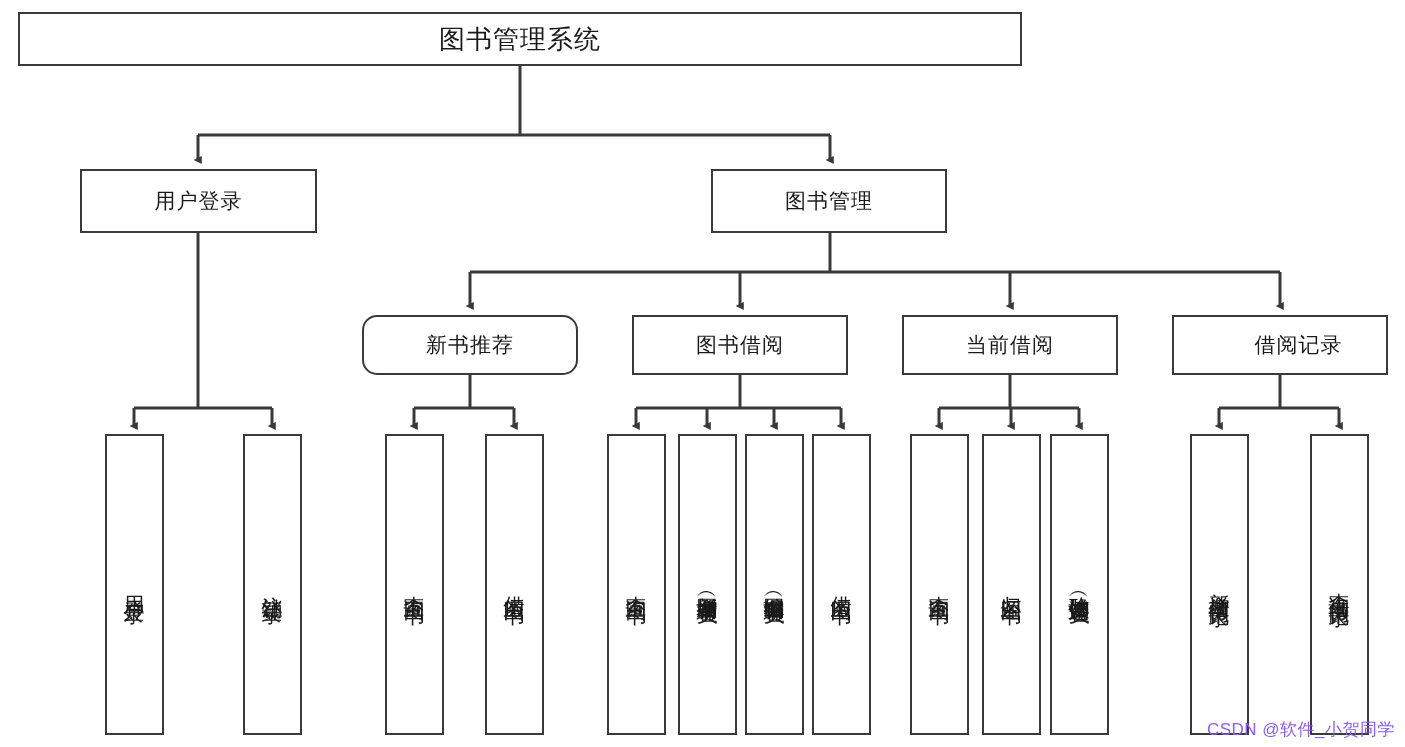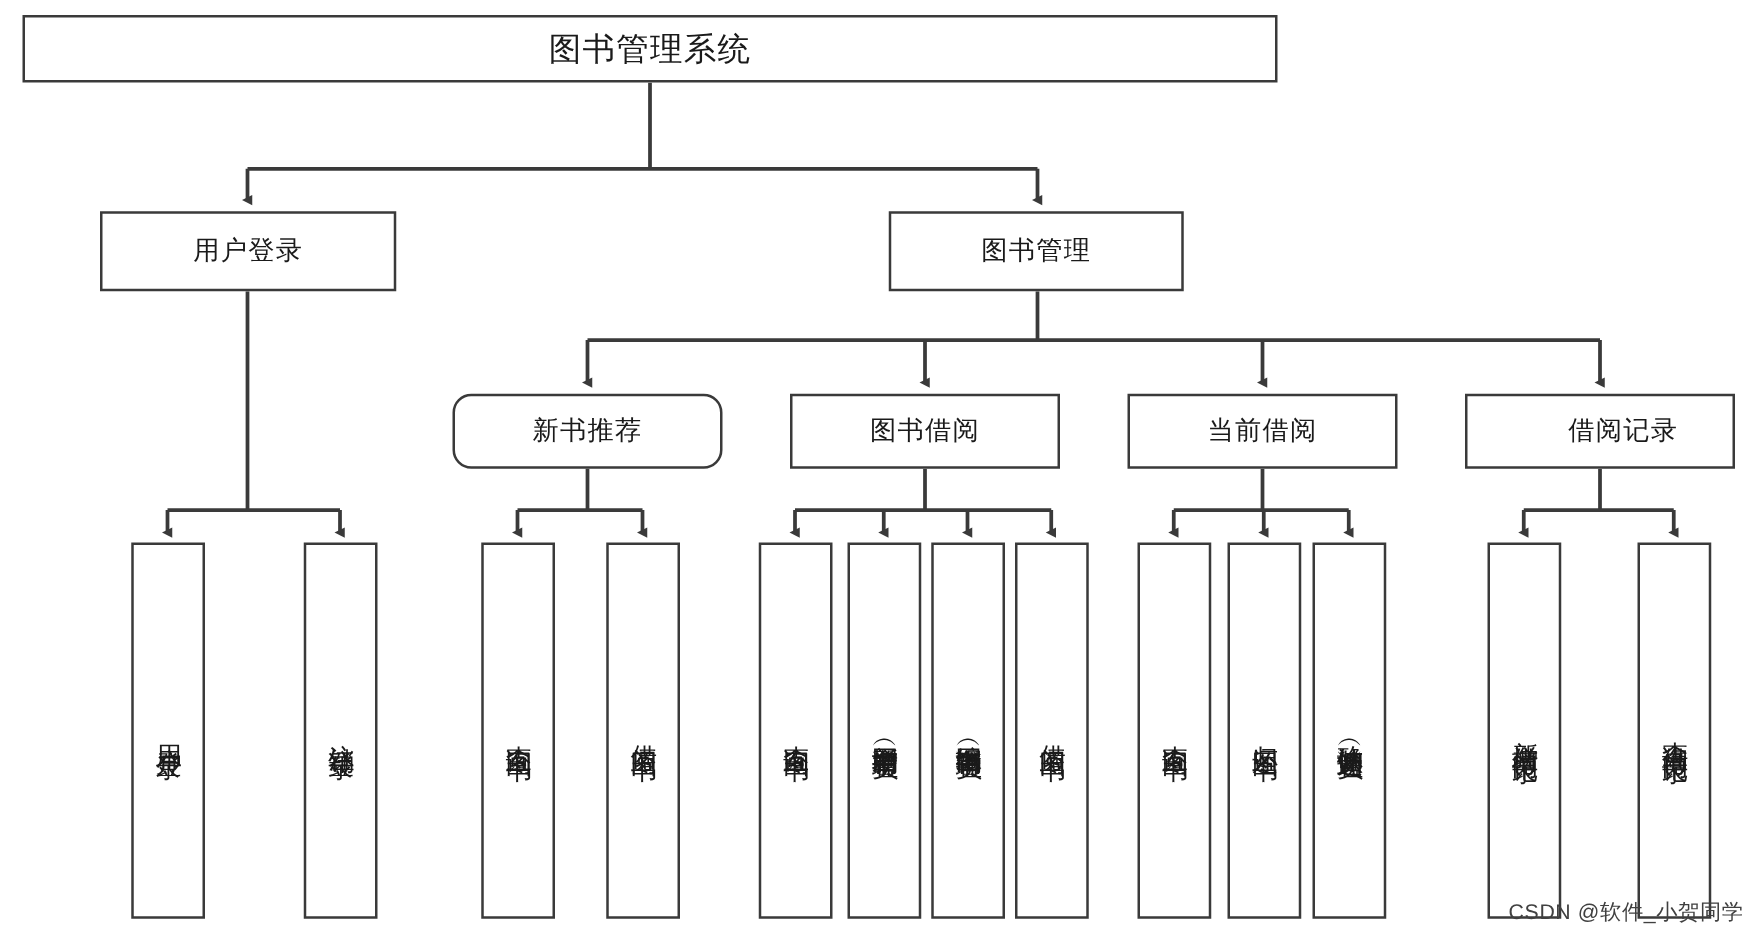--- a/index.html
+++ b/index.html
@@ -57,21 +57,21 @@
   }
   .node.vert.long .node-label {
     letter-spacing: 1px;
   }
   .node.root .node-label { font-size: 26px; text-align: center; }
   .watermark {
     position: absolute;
     right: 10px;
     bottom: 6px;
     font-size: 17px;
-    color: #404040;
+    color: #8b5cf6;
     letter-spacing: 0.5px;
     white-space: nowrap;
     user-select: none;
   }
 </style>
 </head>
 <body>
 
 <div id="diagram-root">
 

